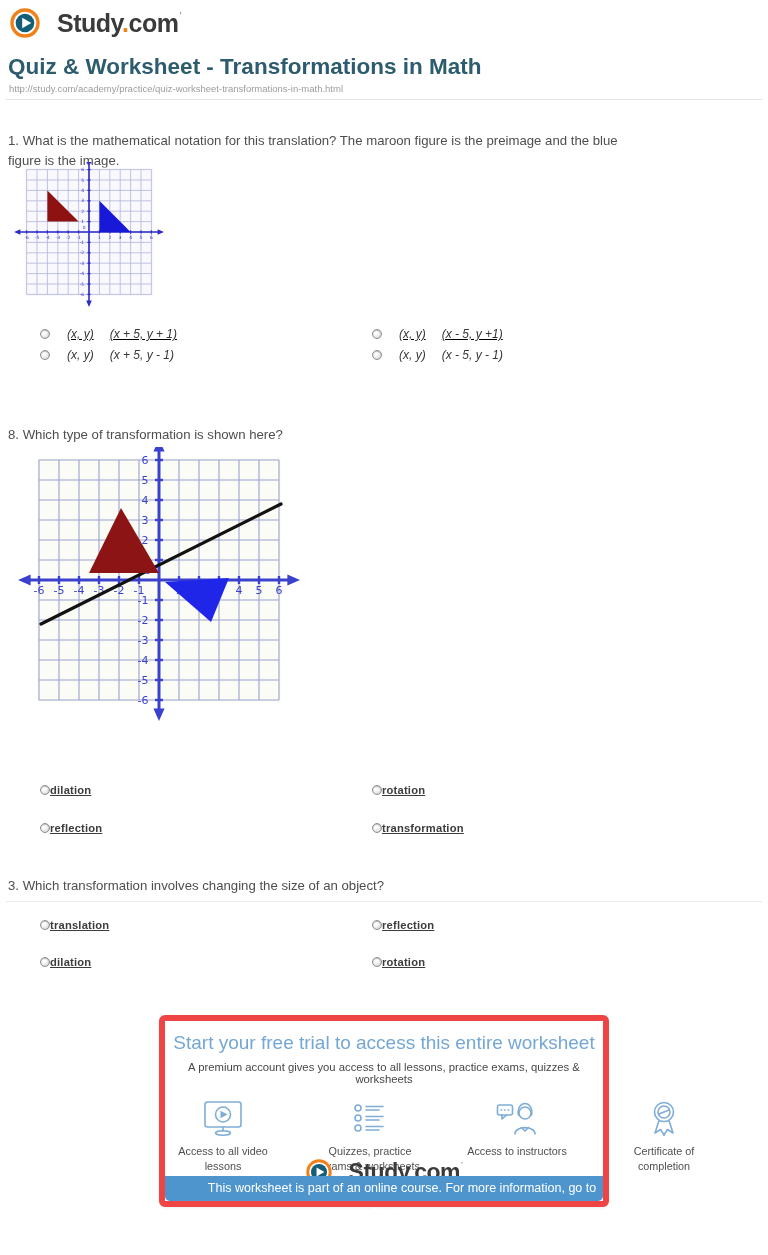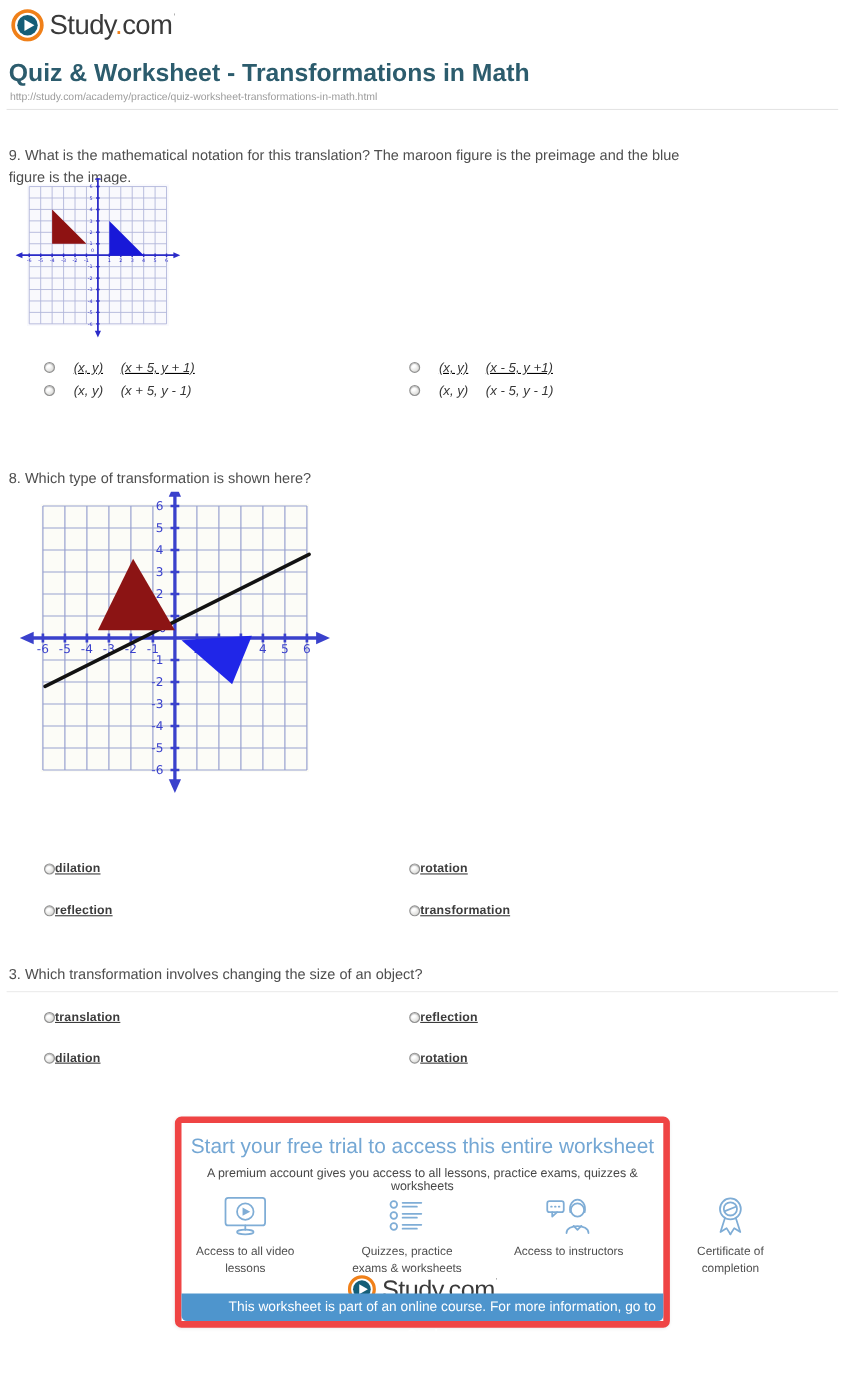--- a/index.html
+++ b/index.html
@@ -2,21 +2,21 @@
 <html><head>
 <meta charset="utf-8">
 <style>
   * { margin:0; padding:0; box-sizing:border-box; }
   html,body { background:#ffffff; }
   body { font-family:"Liberation Sans", sans-serif; }
   .page { position:relative; width:768px; height:1255px; background:#fff; overflow:hidden; }
 
   
   .brand { display:flex; align-items:flex-start; gap:5px; }
-  .brand-text { font-weight:400; letter-spacing:-0.5px; color:#3a3a3a; line-height:1; }
+  .brand-text { font-weight:700; letter-spacing:-0.5px; color:#3a3a3a; line-height:1;margin-left:12px; }
   .brand-text .dot { color:#f08019; }
   .brand-text .tm { font-size:0.35em; color:#9a9a9a; vertical-align:top; margin-left:1px; }
   .brand-top { position:absolute; left:10px; top:8px; }
   .brand-top .brand-text { font-size:25px; padding-top:3px; }
 
   .page-title { position:absolute; left:8px; top:54px; font-size:22.5px; font-weight:700; color:#2c5c6d; }
   .page-url { position:absolute; left:9px; top:83px; font-size:9.5px; color:#9c9c9c; }
   .divider { position:absolute; left:6px; width:756px; height:1px; background:#e4e4e4; }
   .divider-top { top:99px; }
   .divider-q3 { top:901px; background:#ececec; }
@@ -43,21 +43,21 @@
   .q3r1 { top:918px; } .q3r2 { top:955px; }
 
   
   .promo { position:absolute; left:159px; top:1015px; width:450px; height:192px;
            background:#fff; border:6px solid #ef4444; border-radius:6px;
            box-shadow:0 1px 3px rgba(0,0,0,0.07); }
   .promo-heading { position:absolute; top:11px; width:100%; text-align:center;
                    font-size:19px; color:#74a7d4; }
   .promo-sub { position:absolute; top:40px; width:100%; text-align:center;
                font-size:11.3px; color:#474747; }
-  .features { position:absolute; top:63px; left:8px; right:8px; display:flex;gap:47px; }
+  .features { position:absolute; top:76px; left:8px; right:8px; display:flex;gap:47px; }
   .feature { flex:1 1 0; display:flex; flex-direction:column; align-items:center; }
   .feature .ficon { height:44px; display:flex; align-items:center; justify-content:center; }
   .feature .flabel { margin-top:3px; font-size:10.8px; color:#4f4f4f; text-align:center; line-height:1.4; width:100px; }
   .ficon svg { stroke:#7fadd6; fill:none; stroke-width:1.6; stroke-linecap:round; stroke-linejoin:round; }
 
   .brand-bottom { position:absolute; top:138px; width:100%; display:flex; justify-content:center; }
   .brand-bottom .brand-text { font-size:23px; padding-top:2px; }
 
   .banner { position:absolute; left:0; right:0; bottom:0; height:25px; background:#4e95cd;
             border-radius:0 0 5px 5px; color:#fff; font-size:12.5px; line-height:25px; text-align:center;padding-left:36px; }
@@ -77,21 +77,21 @@
       <circle cx="15" cy="15" r="9.3" fill="#155e77"></circle>
       <polygon points="12.2,9.8 21.3,15 12.2,20.2" fill="#ffffff"></polygon>
     </svg>
     <div class="brand-text"><span>Study</span><span class="dot">.</span><span>com</span><span class="tm">'</span></div>
   </div>
 
   <div class="page-title">Quiz &amp; Worksheet - Transformations in Math</div>
   <div class="page-url">http://study.com/academy/practice/quiz-worksheet-transformations-in-math.html</div>
   <div class="divider divider-top"></div>
 
-  <div class="q-text q1">9. What is the mathematical notation for this translation? The maroon figure is the preimage and the blue figure is the image.</div>
+  <div class="q-text q1">1. What is the mathematical notation for this translation? The maroon figure is the preimage and the blue figure is the image.</div>
   <svg id="graph1" class="graph graph1" width="150" height="146">
       <rect x="10.599999999999994" y="5.599999999999994" width="128.8" height="128.8" fill="#f9f9fd"></rect>
       <line x1="12.599999999999994" y1="132.4" x2="12.599999999999994" y2="7.599999999999994" stroke="#b0b5da" stroke-width="0.8"></line>
       <line x1="23" y1="132.4" x2="23" y2="7.599999999999994" stroke="#b0b5da" stroke-width="0.8"></line>
       <line x1="33.4" y1="132.4" x2="33.4" y2="7.599999999999994" stroke="#b0b5da" stroke-width="0.8"></line>
       <line x1="43.8" y1="132.4" x2="43.8" y2="7.599999999999994" stroke="#b0b5da" stroke-width="0.8"></line>
       <line x1="54.2" y1="132.4" x2="54.2" y2="7.599999999999994" stroke="#b0b5da" stroke-width="0.8"></line>
       <line x1="64.6" y1="132.4" x2="64.6" y2="7.599999999999994" stroke="#b0b5da" stroke-width="0.8"></line>
       <line x1="75" y1="132.4" x2="75" y2="7.599999999999994" stroke="#b0b5da" stroke-width="0.8"></line>
       <line x1="85.4" y1="132.4" x2="85.4" y2="7.599999999999994" stroke="#b0b5da" stroke-width="0.8"></line>

